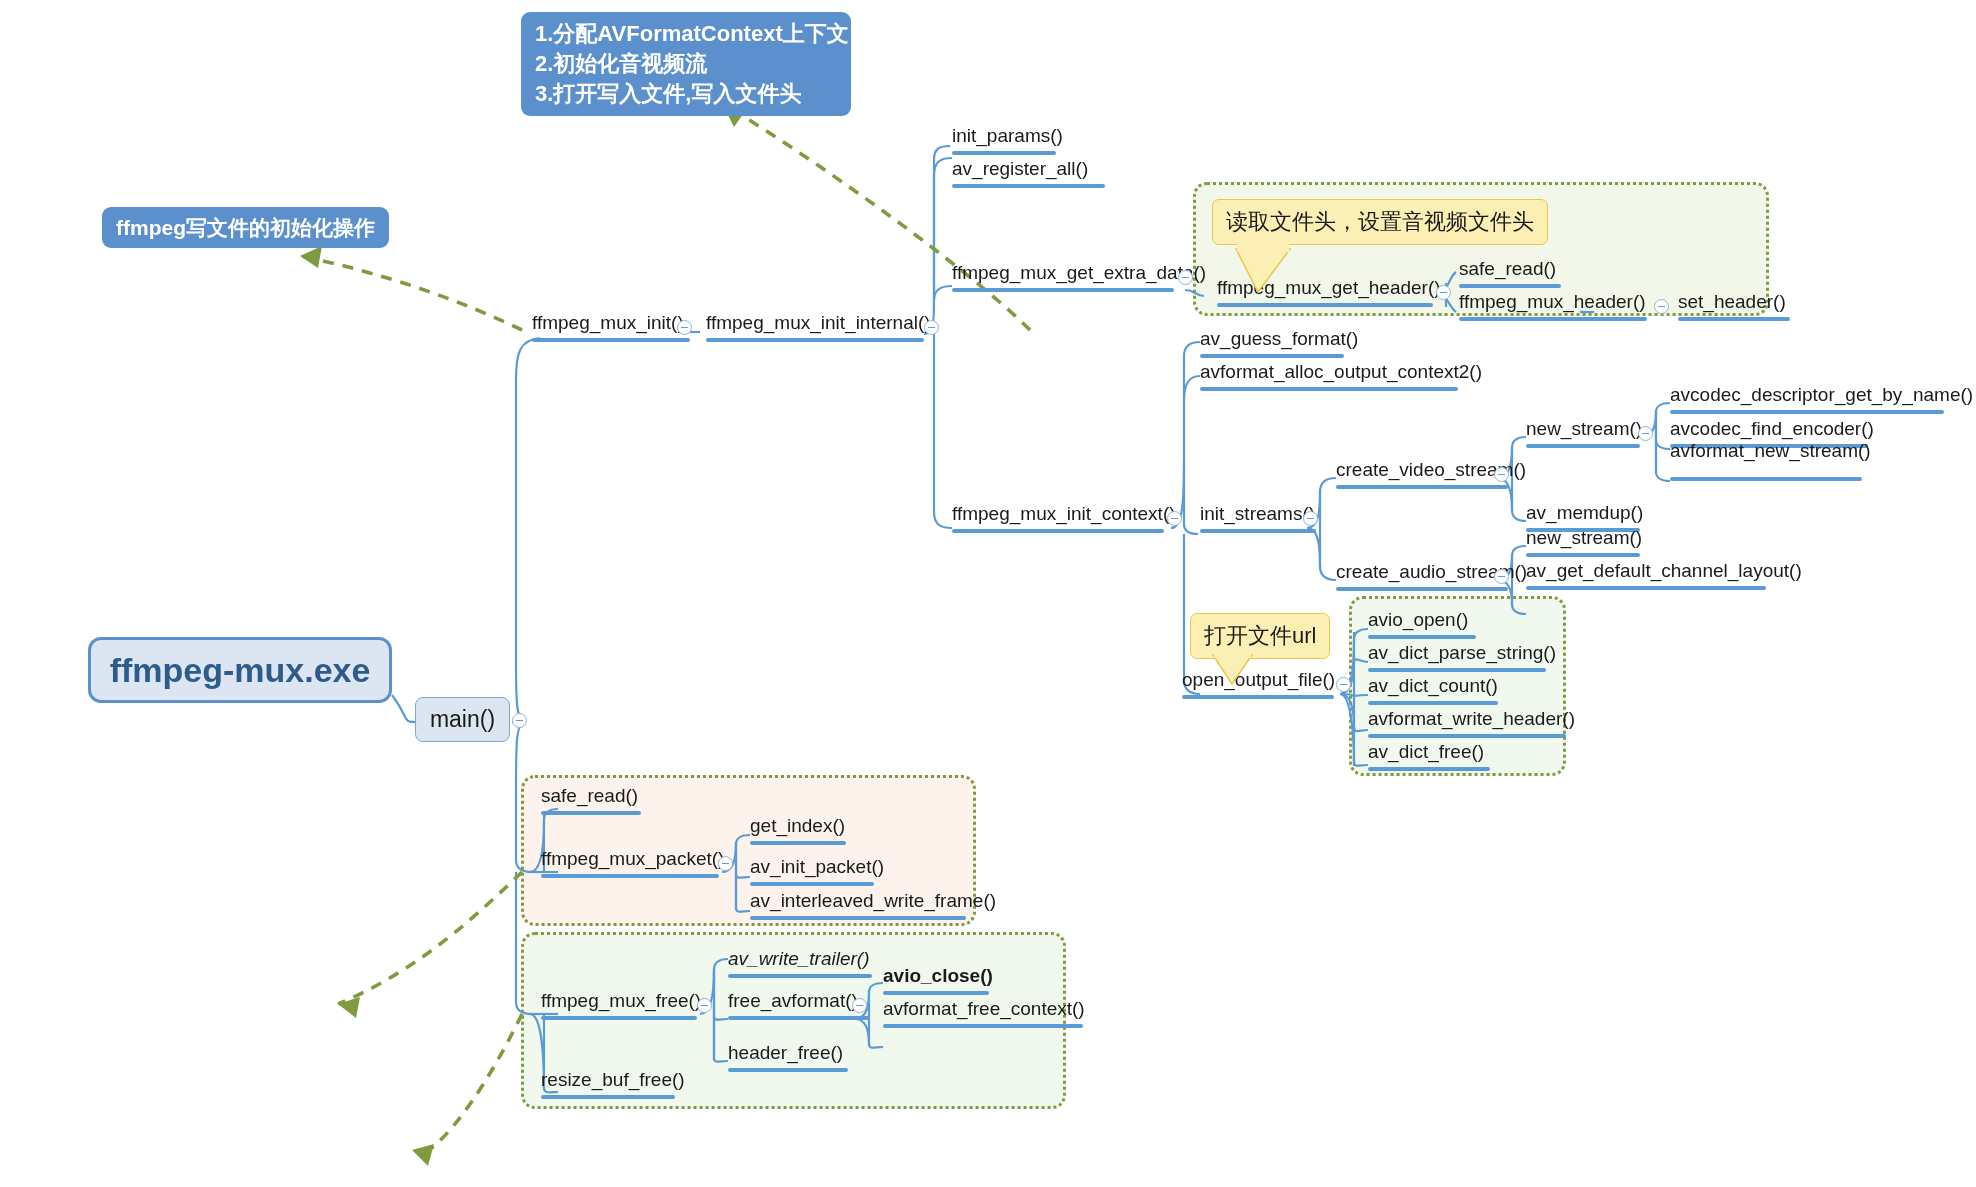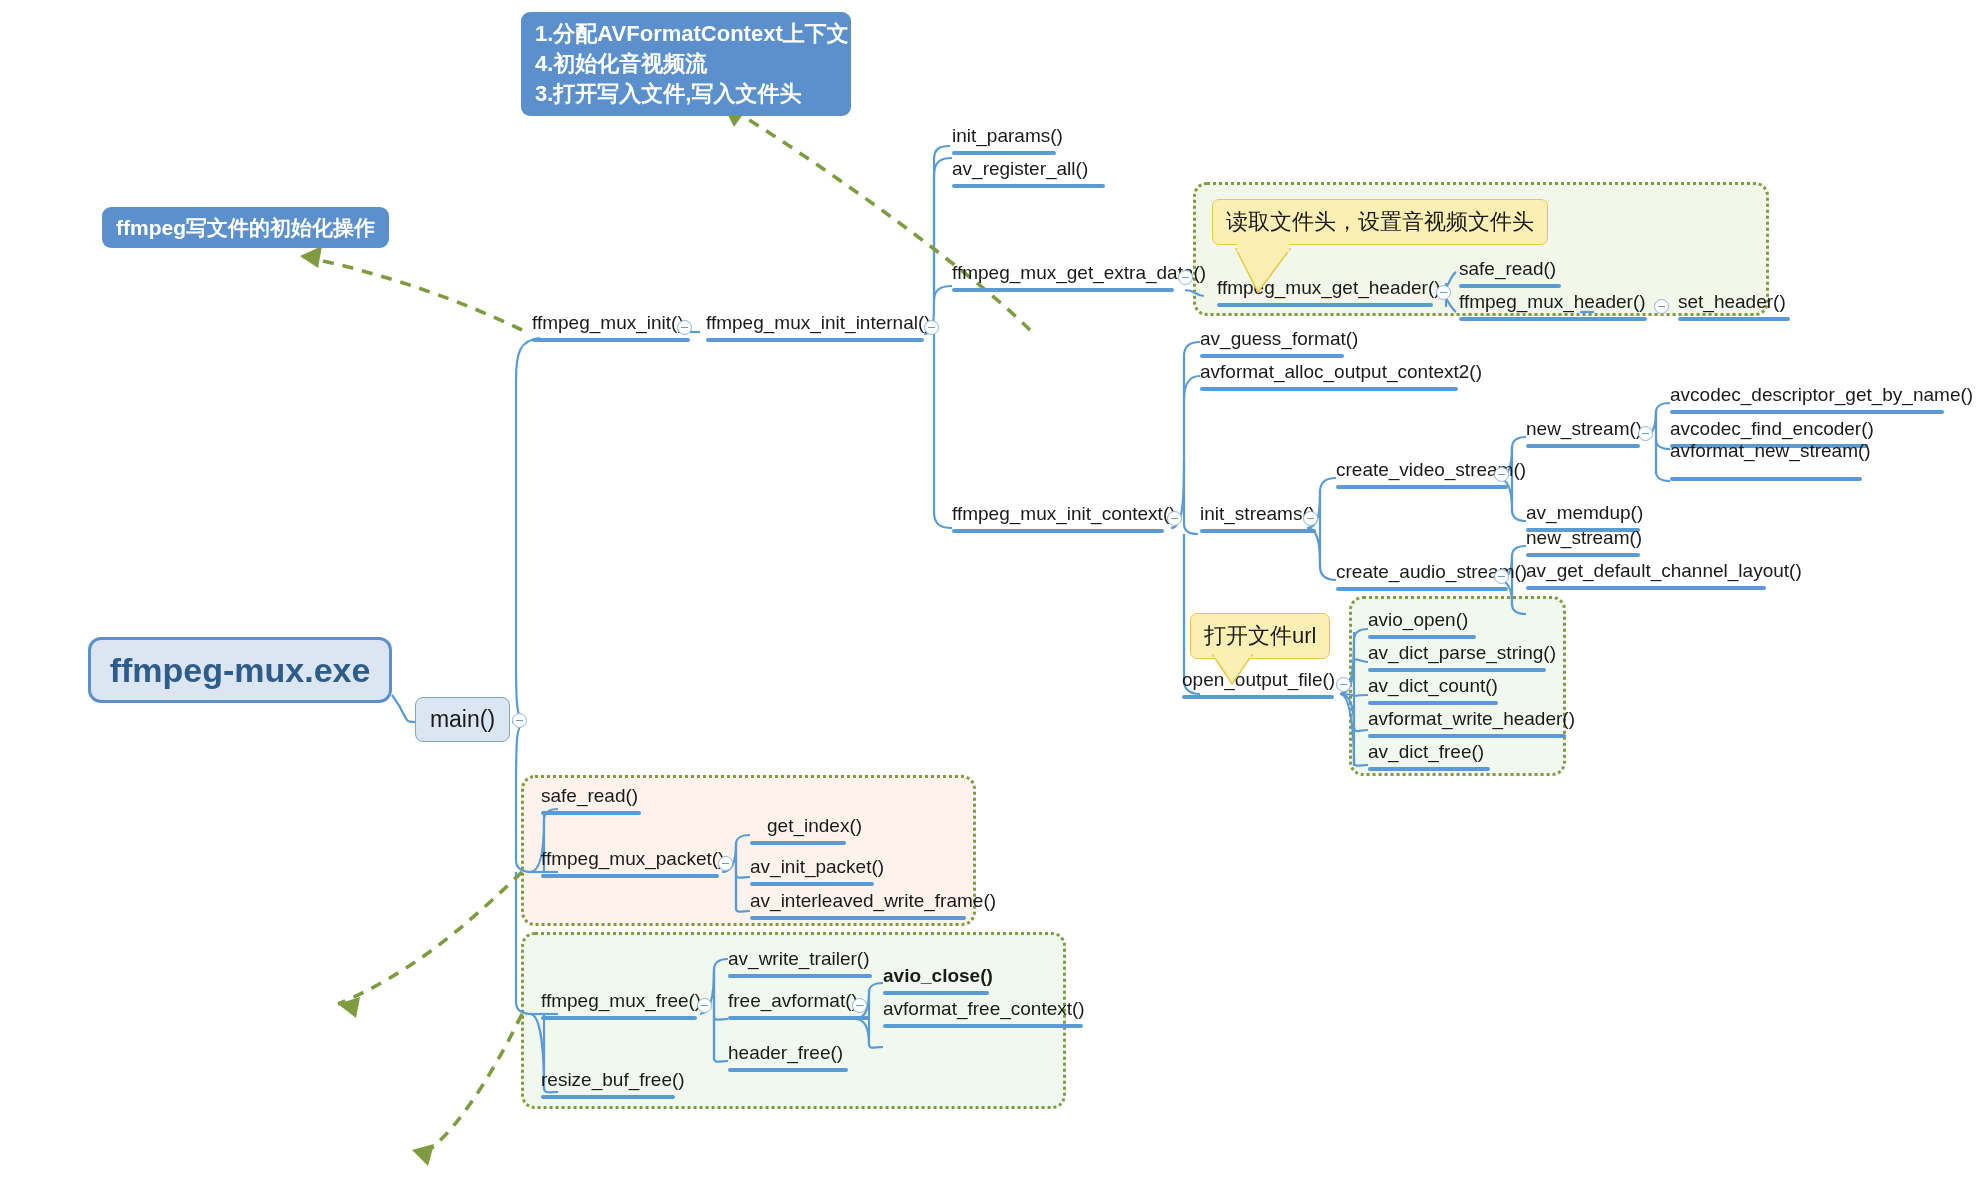--- a/index.html
+++ b/index.html
@@ -194,21 +194,21 @@
     <g fill="#7f9b3f">
       <polygon points="300,256 322,246 318,268"></polygon>
       <polygon points="722,103 748,107 734,127"></polygon>
       <polygon points="338,1004 360,997 356,1018"></polygon>
       <polygon points="412,1150 434,1144 428,1166"></polygon>
     </g>
   </svg>
 
   <div class="bluebox multi" style="left:521px;top:12px;width:330px;">
     <div>1.分配AVFormatContext上下文</div>
-    <div>4.初始化音视频流</div>
+    <div>2.初始化音视频流</div>
     <div>3.打开写入文件,写入文件头</div>
   </div>
 
   <div class="bluebox" style="left:102px;top:207px;">
     <span>ffmpeg写文件的初始化操作</span>
   </div>
 
 
 
   <div class="rootnode" style="left:88px;top:637px;width:304px;height:66px;">
@@ -391,42 +391,42 @@
     <span class="txt">safe_read()</span>
   </div>
   <div class="ul" style="left:541px;top:811px;width:100px;"></div>
 
   <div class="node" style="left:537px;top:848px;">
     <span class="txt">ffmpeg_mux_packet()</span>
   </div>
   <div class="ul" style="left:541px;top:874px;width:178px;"></div>
   <div class="mark" style="left:718px;top:856px;"></div>
 
-  <div class="node" style="left:746px;top:815px;margin-left:17px;">
+  <div class="node" style="left:746px;top:815px;">
     <span class="txt">get_index()</span>
   </div>
   <div class="ul" style="left:750px;top:841px;width:96px;"></div>
 
   <div class="node" style="left:746px;top:856px;">
     <span class="txt">av_init_packet()</span>
   </div>
   <div class="ul" style="left:750px;top:882px;width:124px;"></div>
 
   <div class="node" style="left:746px;top:890px;">
     <span class="txt">av_interleaved_write_frame()</span>
   </div>
   <div class="ul" style="left:750px;top:916px;width:216px;"></div>
 
   <div class="node" style="left:537px;top:990px;">
     <span class="txt">ffmpeg_mux_free()</span>
   </div>
   <div class="ul" style="left:541px;top:1016px;width:156px;"></div>
   <div class="mark" style="left:697px;top:998px;"></div>
 
-  <div class="node" style="left:724px;top:948px;">
+  <div class="node" style="left:724px;top:948px;font-style:italic;">
     <span class="txt">av_write_trailer()</span>
   </div>
   <div class="ul" style="left:728px;top:974px;width:144px;"></div>
 
   <div class="node" style="left:724px;top:990px;">
     <span class="txt">free_avformat()</span>
   </div>
   <div class="ul" style="left:728px;top:1016px;width:142px;"></div>
   <div class="mark" style="left:852px;top:998px;"></div>
 

